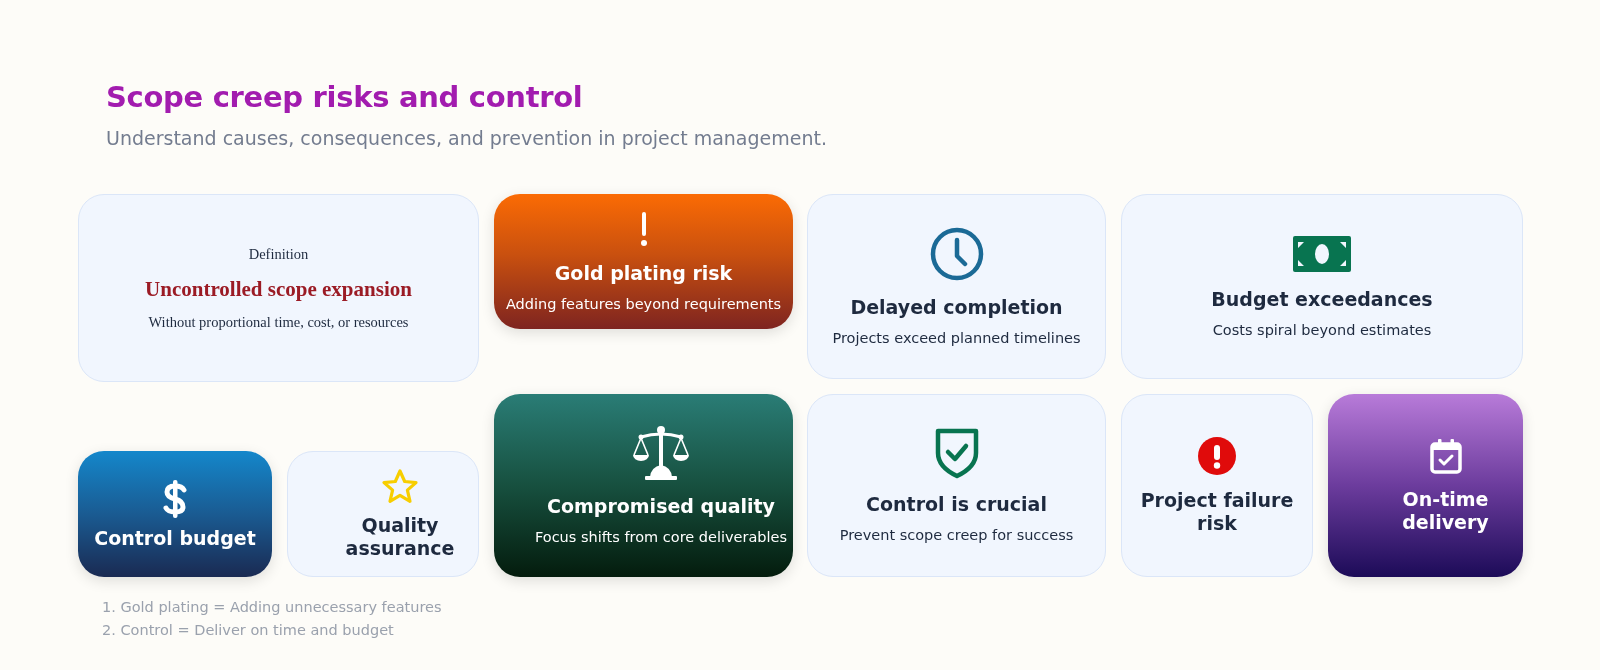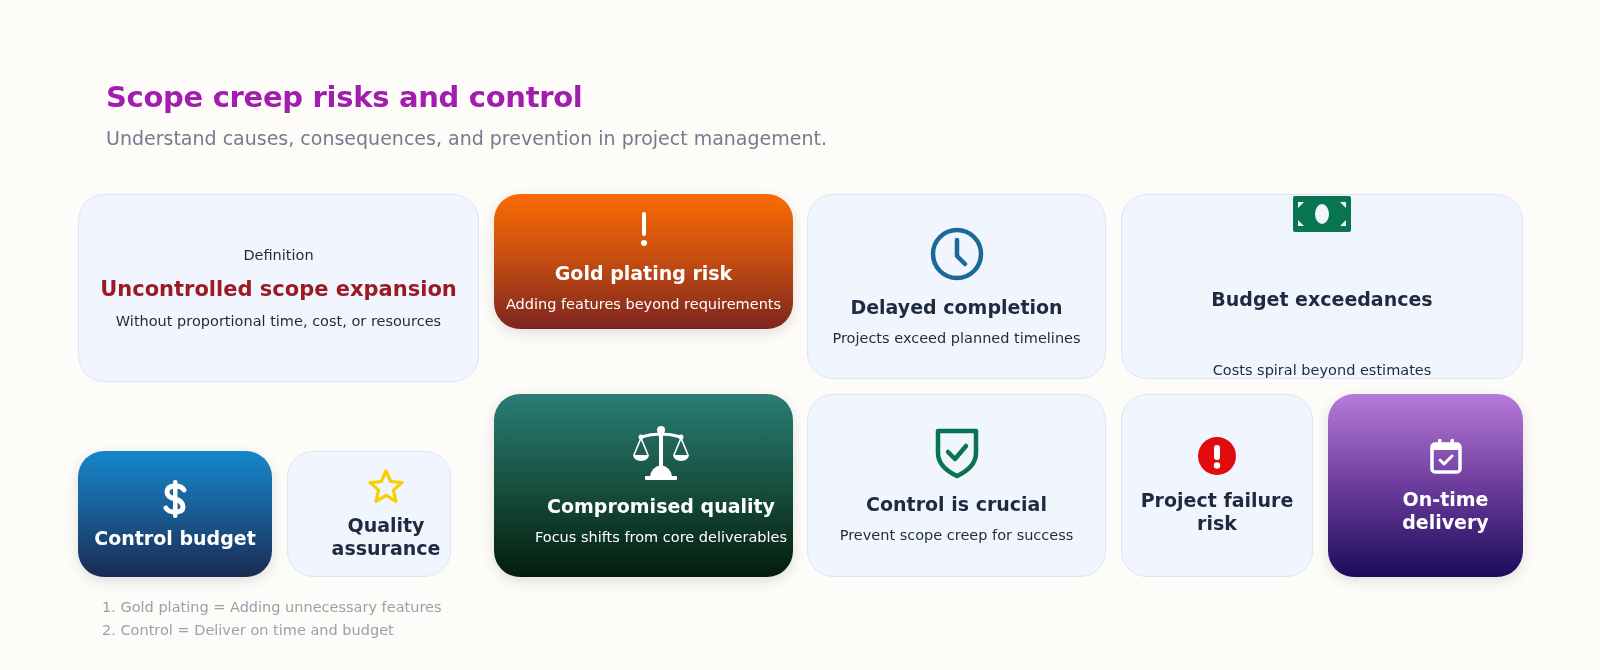--- a/index.html
+++ b/index.html
@@ -10,34 +10,34 @@
   .subtitle { position: absolute; left: 106px; top: 127px; font-size: 19px; color: #737c8f; }
 
   .card { position: absolute; border-radius: 26px; display: flex; flex-direction: column; align-items: center; justify-content: center; text-align: center; }
   .card.light { background: #f1f6fe; border: 1.5px solid #dbe6f8; }
   .card.dark { box-shadow: 0 4px 14px rgba(0,0,0,0.12); color: #ffffff; }
 
   .c-title { font-size: 19px; font-weight: 700; line-height: 1.2; }
   .c-sub { font-size: 14.5px; margin-top: 10px; line-height: 1.25; }
   .icon { margin-bottom: 14px; display: flex; align-items: center; justify-content: center; }
 
-  #def { left: 78px; top: 194px; width: 401px; height: 188px; }
+  #def { left: 78px; top: 194px; width: 401px; height: 188px; font-family: Liberation Serif, serif; }
   #def .def-label { font-size: 14.5px; color: #1e2a3f; margin-bottom: 14px; }
   #def .def-title { font-size: 21px; font-weight: 700; color: #9b1b25; }
   #def .def-sub { font-size: 14.5px; color: #1e2a3f; margin-top: 12px; }
 
   #gold { left: 494px; top: 194px; width: 299px; height: 135px; background: linear-gradient(180deg, #fb6b04 0%, #c9500f 45%, #7e2420 100%); }
   #quality { left: 494px; top: 394px; width: 299px; height: 183px; background: linear-gradient(180deg, #2a7d76 0%, #17503f 50%, #041c0d 100%); padding-left: 35px; }
   #delayed { left: 807px; top: 194px; width: 299px; height: 185px; }
-  #budgetx { left: 1121px; top: 194px; width: 402px; height: 185px; gap: 40px; }
+  #budgetx { left: 1121px; top: 194px; width: 402px; height: 185px; }
   #control { left: 807px; top: 394px; width: 299px; height: 183px; }
   #failure { left: 1121px; top: 394px; width: 192px; height: 183px; }
   #ontime { left: 1328px; top: 394px; width: 195px; height: 183px; background: linear-gradient(180deg, #b87bd9 0%, #6c3c9d 50%, #1c0b58 100%); padding-left: 40px; }
   #within { left: 78px; top: 451px; width: 194px; height: 126px; background: linear-gradient(180deg, #1487cb 0%, #1a5b92 50%, #1a2a52 100%); }
-  #qa { left: 287px; top: 451px; width: 164px; height: 126px; padding-left: 34px; }
+  #qa { left: 287px; top: 451px; width: 192px; height: 126px; padding-left: 34px; }
 
   .notes { position: absolute; left: 102px; top: 596px; font-size: 14.5px; color: #9aa1ad; line-height: 23px; }
 </style>
 </head>
 <body>
 
 <div class="title">Scope creep risks and control</div>
 <div class="subtitle">Understand causes, consequences, and prevention in project management.</div>
 
 <div class="card light" id="def">

